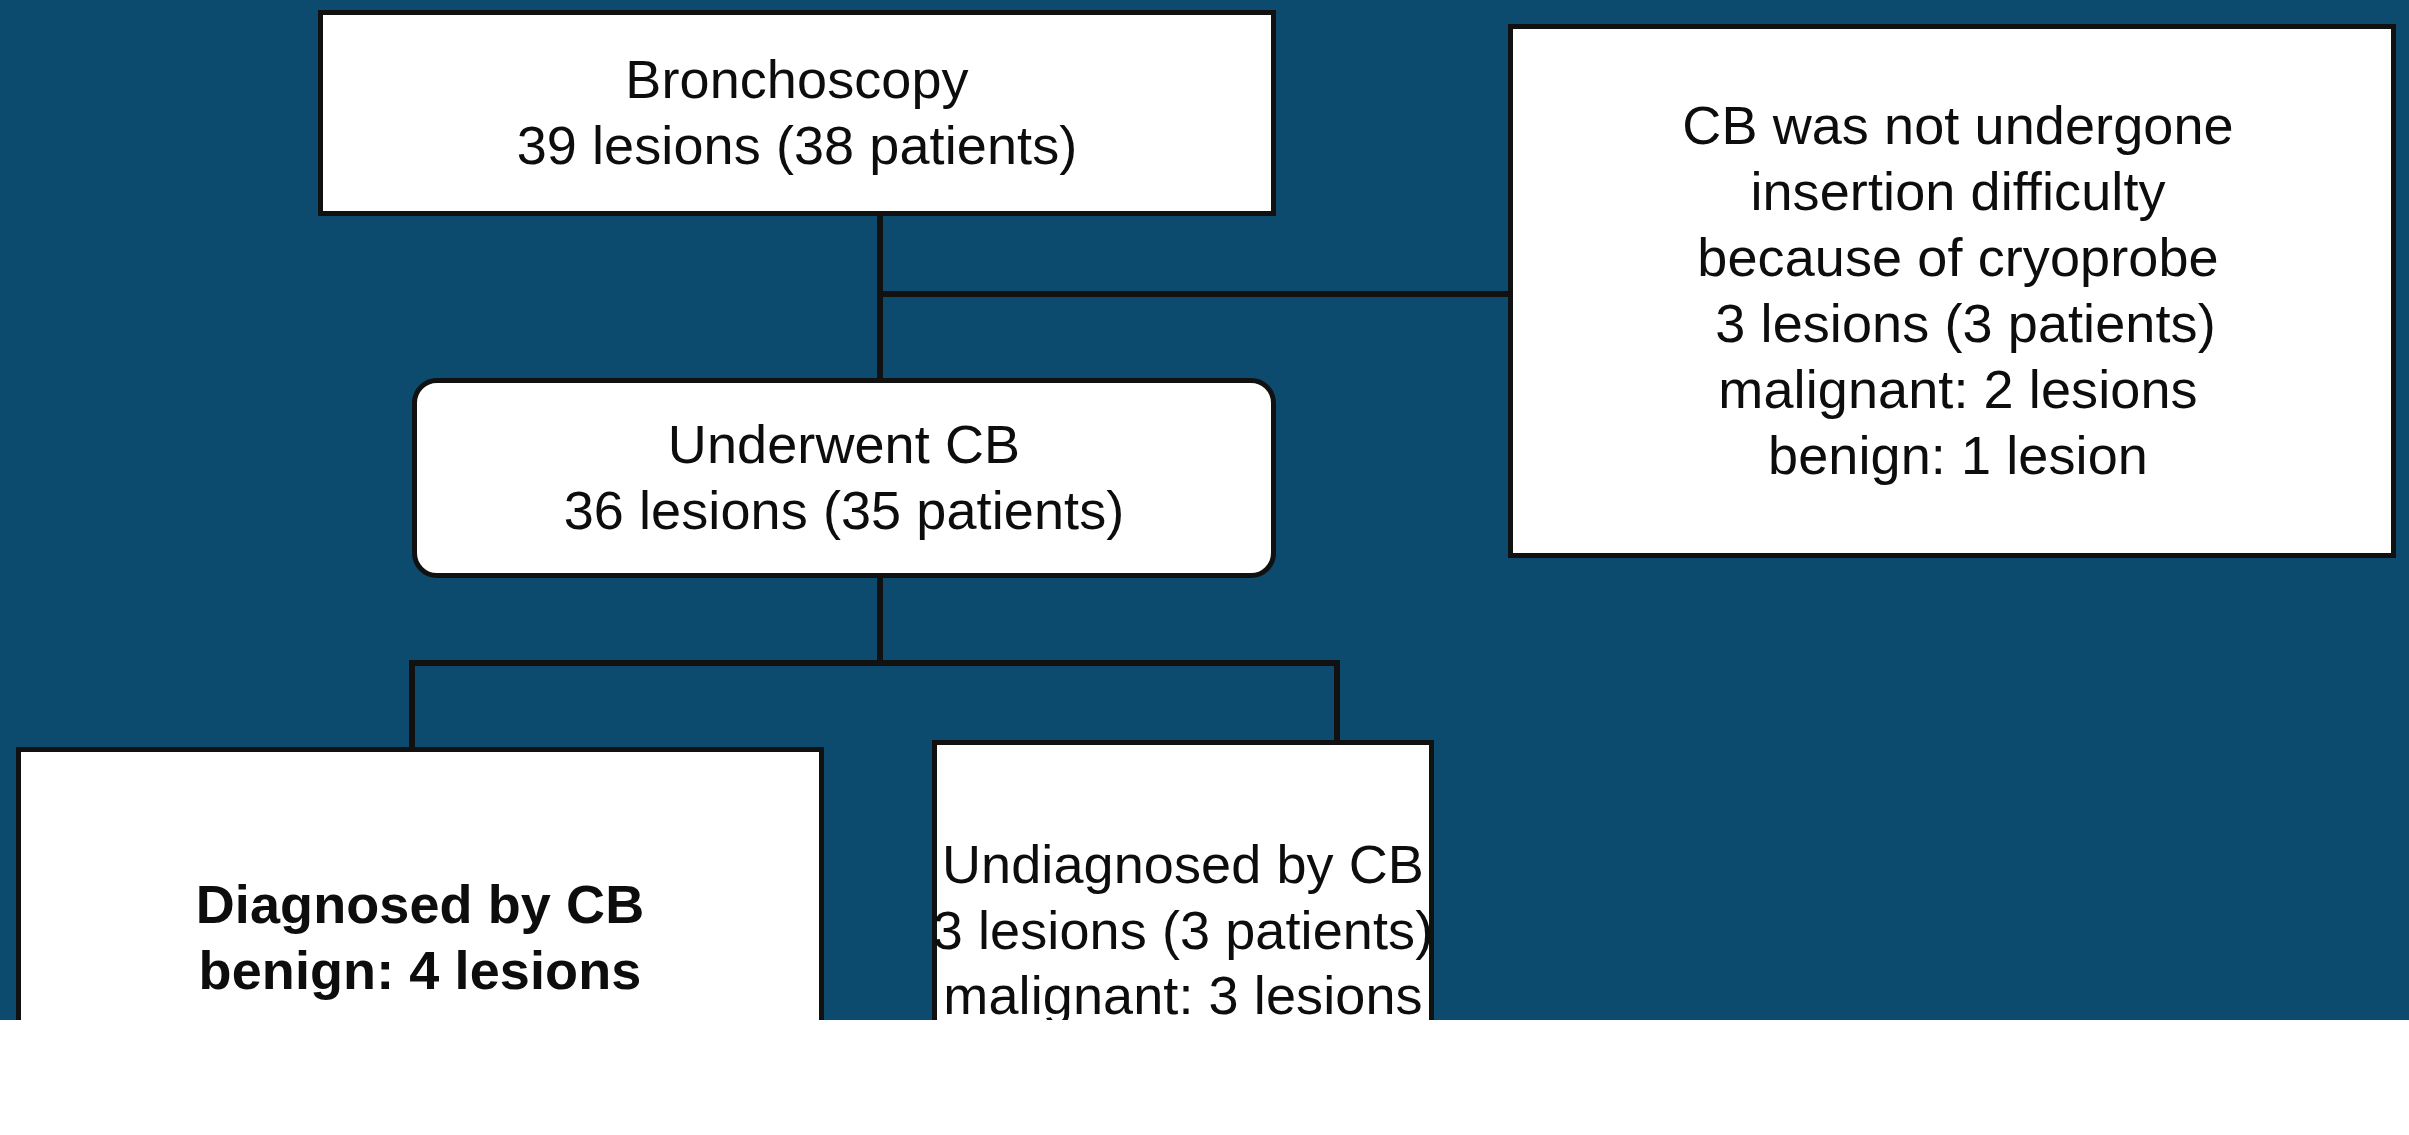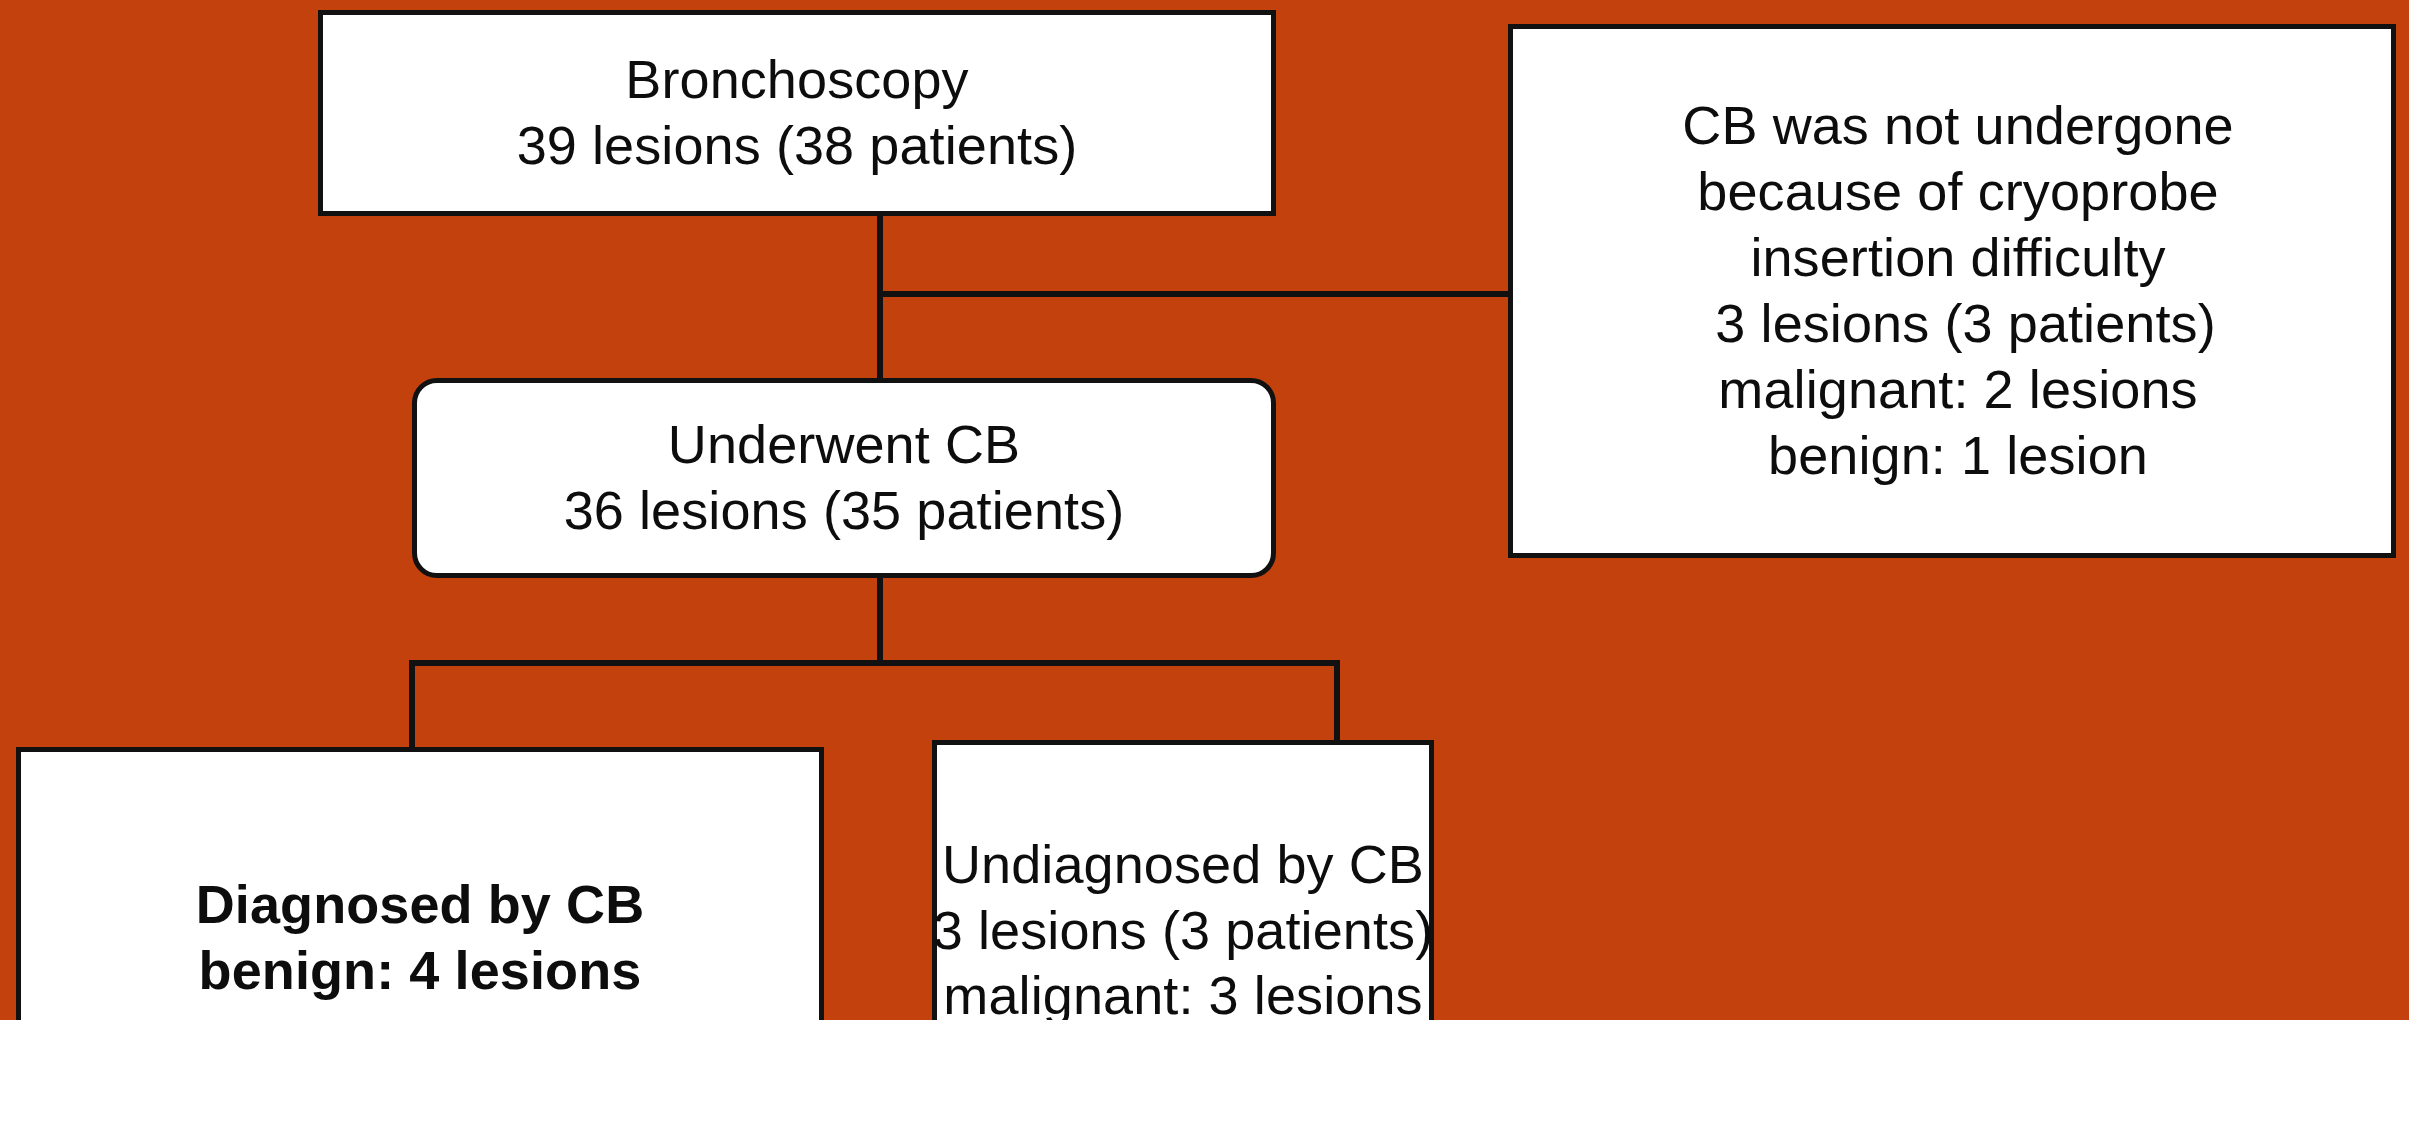--- a/index.html
+++ b/index.html
@@ -9,21 +9,21 @@
     background: #ffffff;
   }
   body {
     font-family: "Liberation Sans", "DejaVu Sans", sans-serif;
     color: #0d0d0d;
   }
   #canvas {
     position: relative;
     width: 2409px;
     height: 1020px;
-    background: #c2410c;
+    background: #0c4a6e;
     overflow: hidden;
   }
   .node {
     position: absolute;
     box-sizing: border-box;
     border: 5px solid #111111;
     background: #ffffff;
     display: flex;
     flex-direction: column;
     justify-content: center;
@@ -114,22 +114,22 @@
   <div class="conn v" id="conn-branch-left"></div>
   <div class="conn v" id="conn-branch-right"></div>
 
   <div class="node" id="node-bronchoscopy">
     <span class="line">Bronchoscopy</span>
     <span class="line">39 lesions (38 patients)</span>
   </div>
 
   <div class="node" id="node-not-undergone">
     <span class="line">CB was not undergone</span>
+    <span class="line">insertion difficulty</span>
     <span class="line">because of cryoprobe</span>
-    <span class="line">insertion difficulty</span>
     <span class="line"> 3 lesions (3 patients)</span>
     <span class="line">malignant: 2 lesions</span>
     <span class="line">benign: 1 lesion</span>
   </div>
 
   <div class="node" id="node-underwent">
     <span class="line">Underwent CB</span>
     <span class="line">36 lesions (35 patients)</span>
   </div>
 

